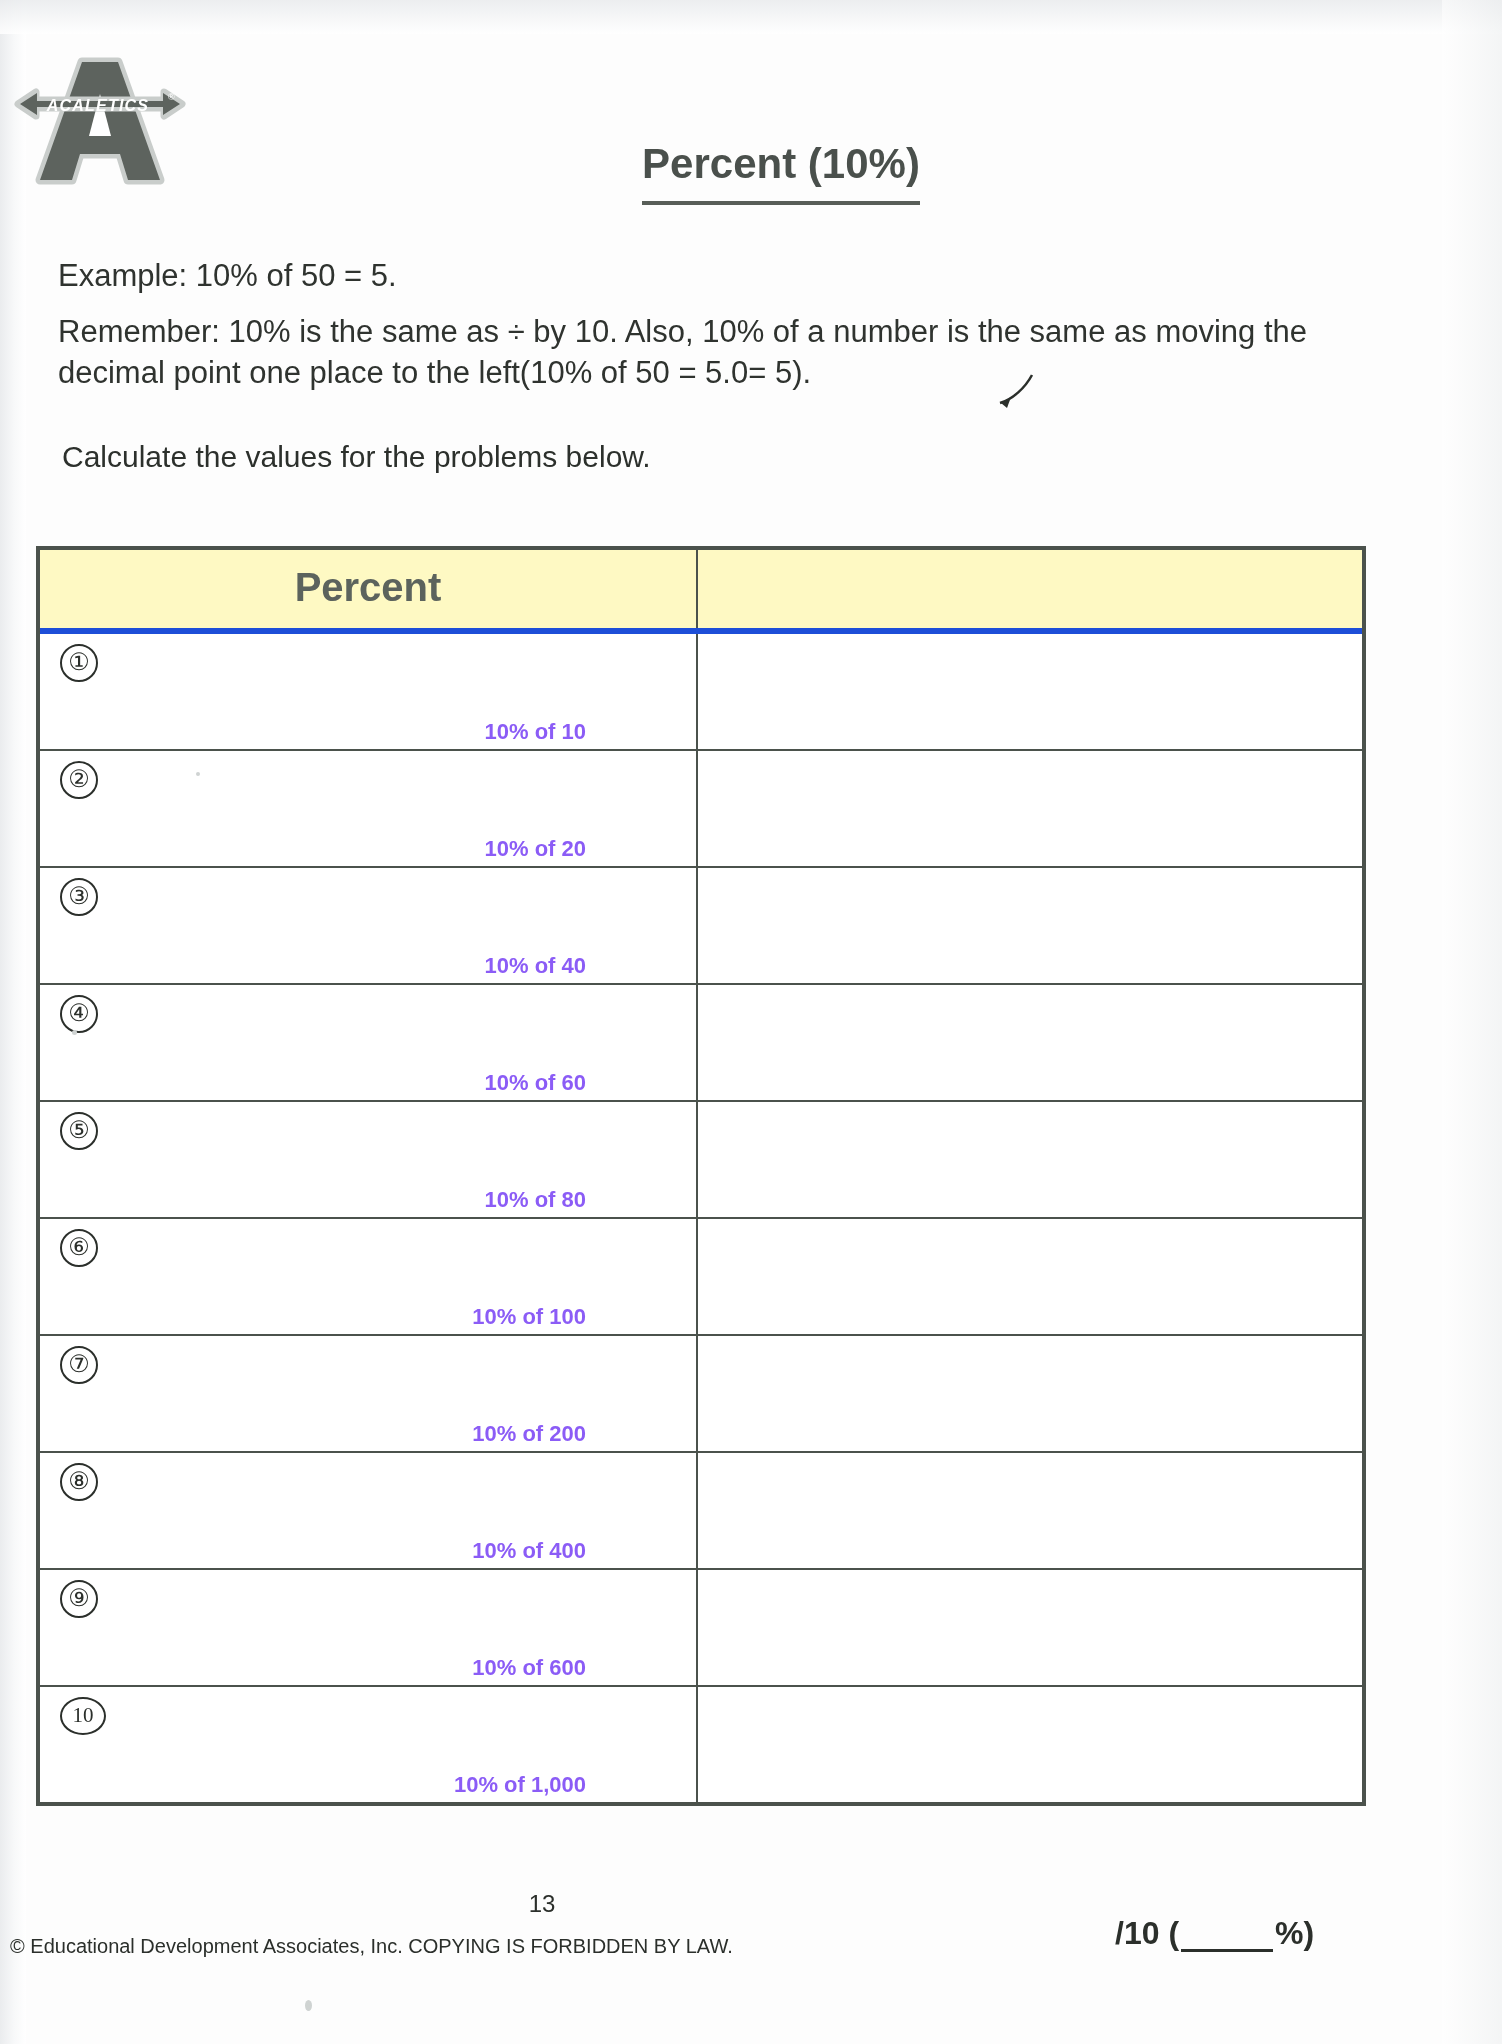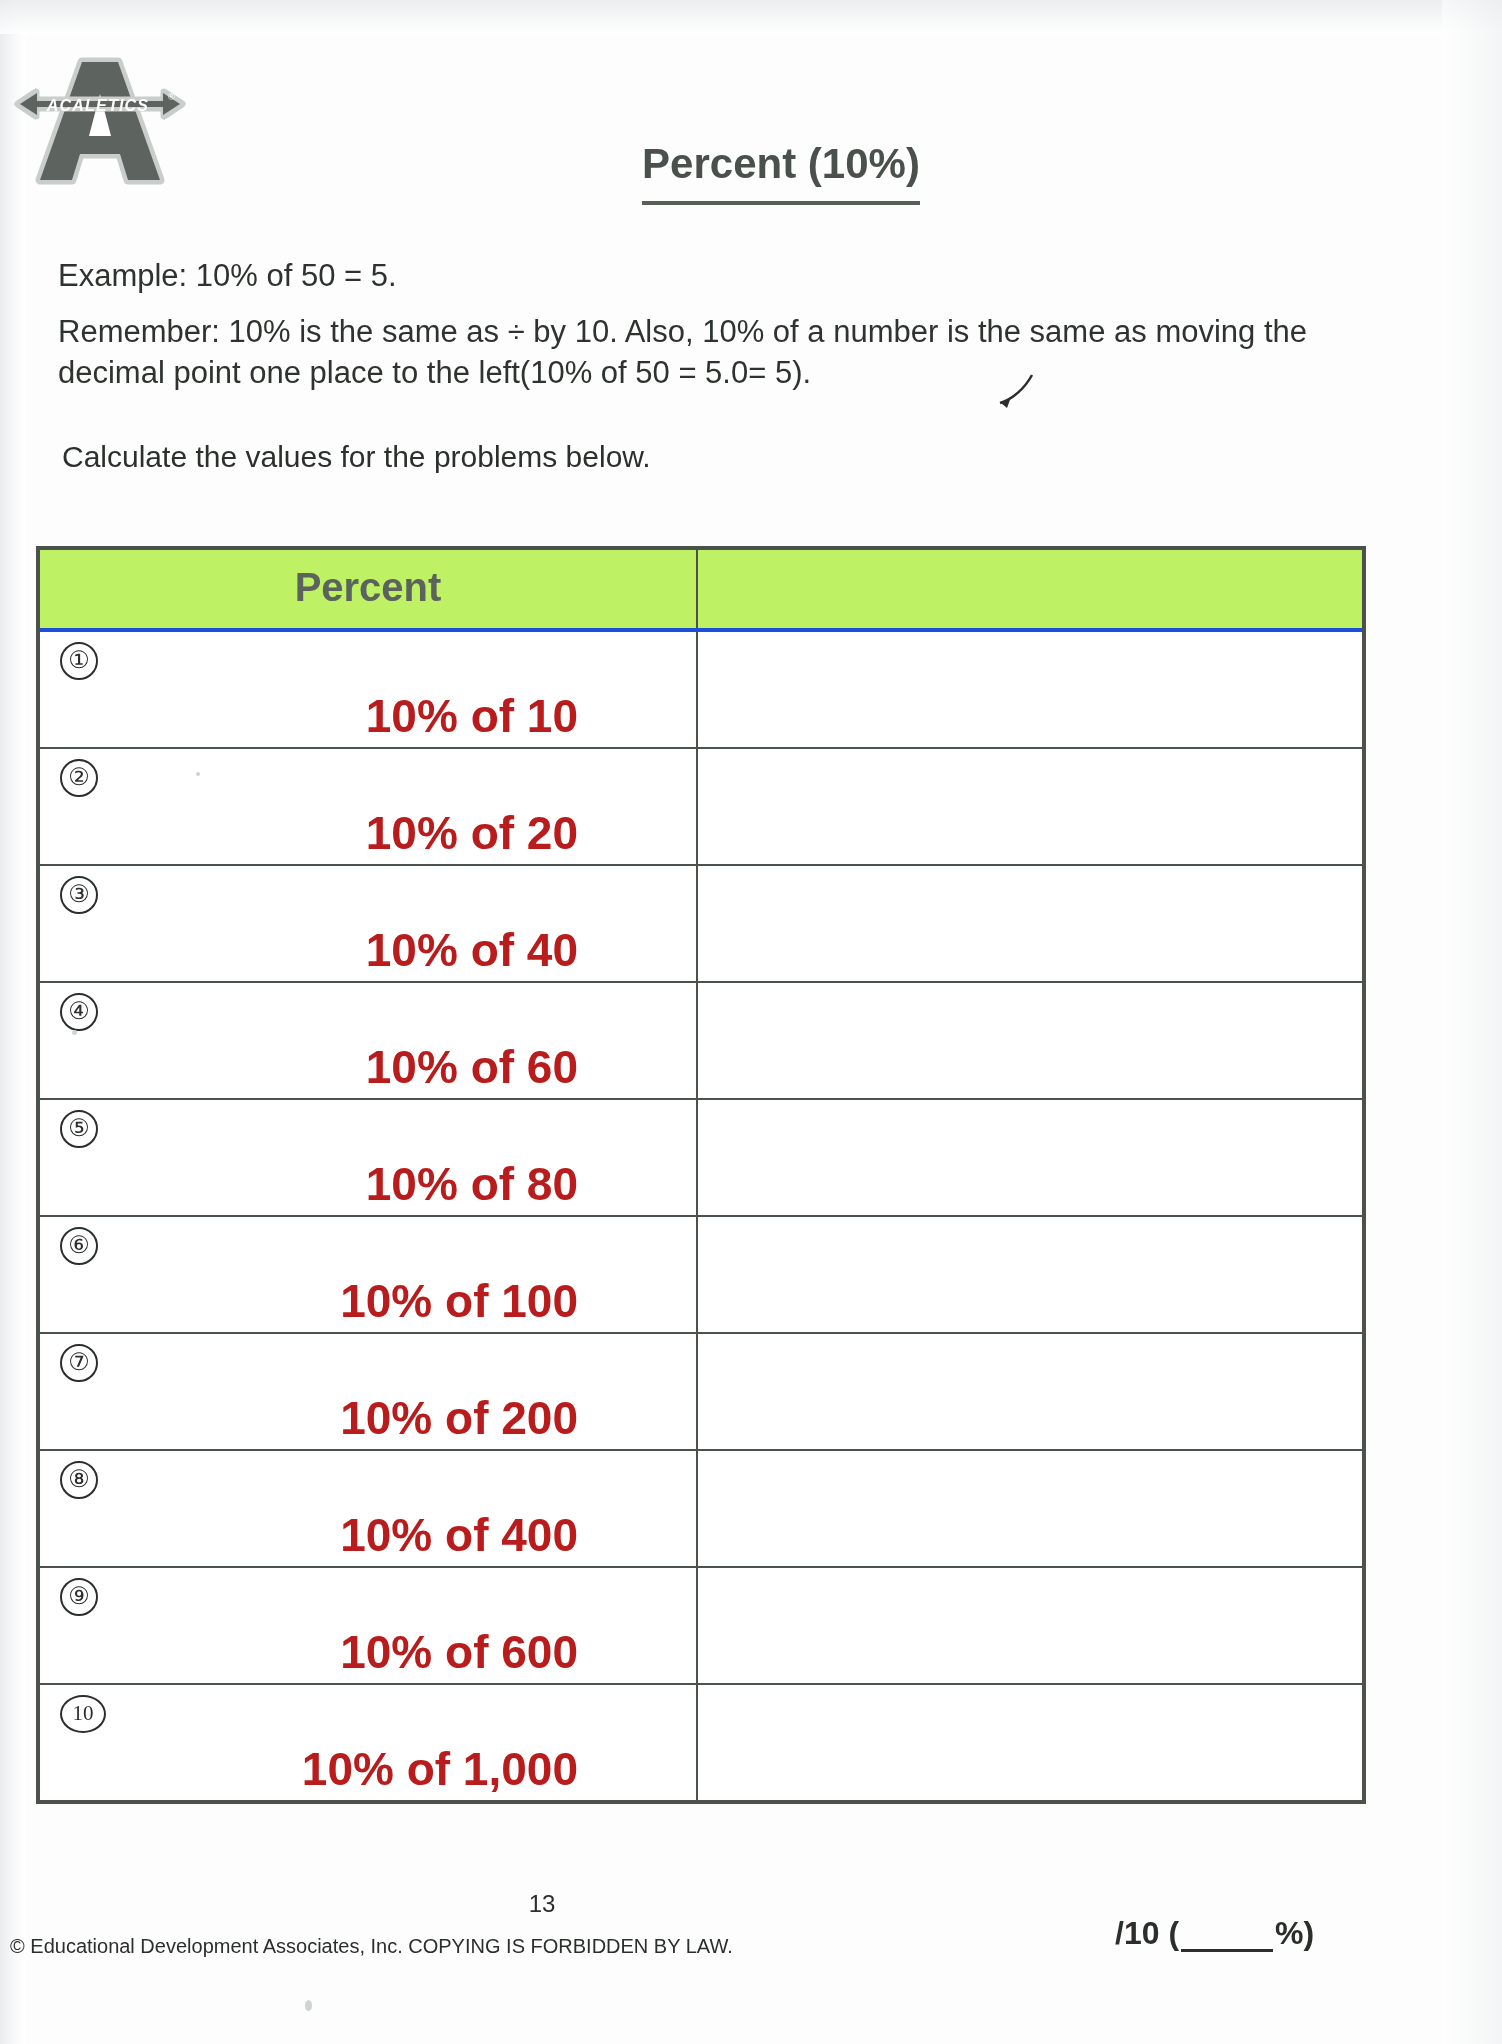--- a/index.html
+++ b/index.html
@@ -108,23 +108,23 @@
     position: absolute;
     left: 36px;
     top: 546px;
     width: 1330px;
     border: 4px solid #4b524c;
     box-sizing: border-box;
     background: #ffffff;
   }
   .thead {
     display: flex;
-    background: #bef264;
+    background: #fef9c3;
     height: 78px;
-    border-bottom: 4px solid #1d4ed8;
+    border-bottom: 6px solid #1d4ed8;
   }
   .th-percent {
     width: 658px;
     border-right: 2px solid #4b524c;
     display: flex;
     align-items: center;
     justify-content: center;
     font-size: 40px;
     font-weight: bold;
     color: #5c635d;
@@ -172,25 +172,25 @@
     border-radius: 50%;
     font-family: "Liberation Serif", serif;
   }
   .rownum.wide {
     width: 42px;
     border-radius: 50%;
     font-size: 21px;
   }
   .qtext {
     position: absolute;
-    right: 118px;
+    right: 110px;
     bottom: 4px;
-    font-size: 46px;
-    font-weight: bold;
-    color: #b91c1c;
+    font-size: 22px;
+    font-weight: bold;
+    color: #8b5cf6;
     white-space: nowrap;
   }
 
   
   .page-number {
     position: absolute;
     left: 0;
     top: 1890px;
     width: 1214px;
     text-align: center;

